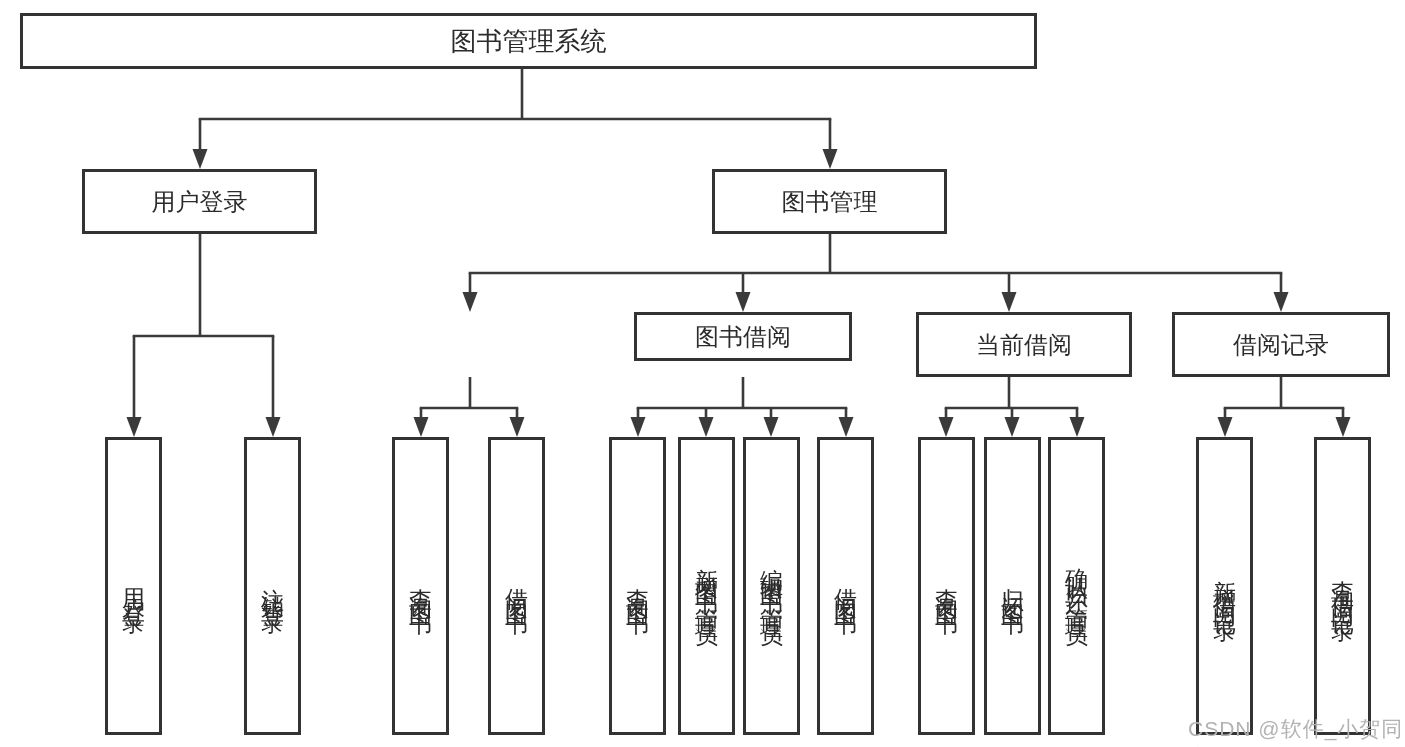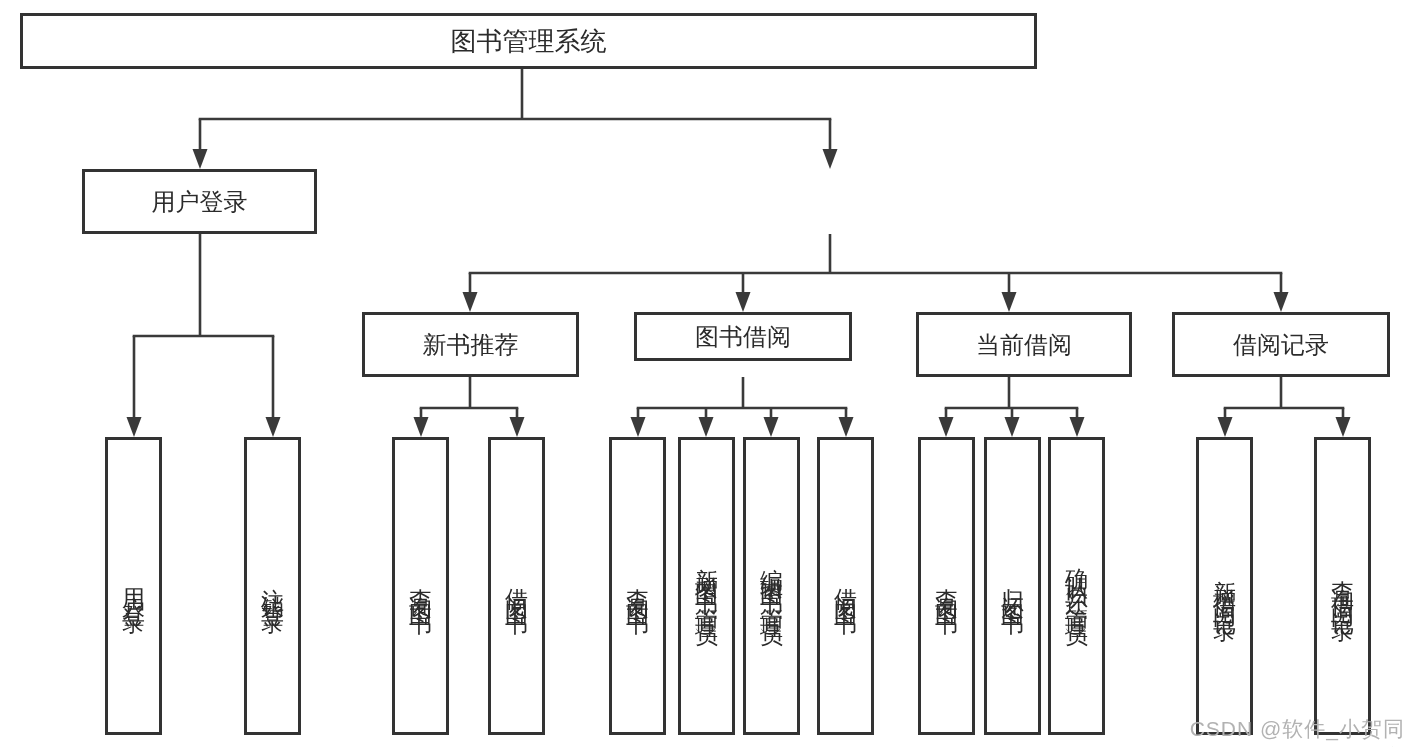--- a/index.html
+++ b/index.html
@@ -1,18 +1,18 @@
 <!DOCTYPE html>
 <html><head>
 <meta charset="utf-8">
 <style>
   html,body{margin:0;padding:0;background:#fff;}
   .canvas{
     position:relative;width:1405px;height:747px;background:#ffffff;
-    font-family:"Liberation Sans",sans-serif;color:#2b2b2b;overflow:hidden;text-align:right;
+    font-family:"Liberation Sans",sans-serif;color:#2b2b2b;overflow:hidden;
   }
   .connectors{position:absolute;left:0;top:0;width:1405px;height:747px;}
   .node{
     position:absolute;box-sizing:border-box;background:#ffffff;
     border:3px solid #333333;display:flex;align-items:center;justify-content:center;
     white-space:nowrap;
   }
   .h{font-size:24px;}
   .root{left:20px;top:13px;width:1017px;height:56px;font-size:26px;}
   .n-userlogin{left:82px;top:169px;width:235px;height:65px;}
@@ -93,22 +93,22 @@
       <polygon points="1069.5,417 1084.5,417 1077,437" fill="#3a3a3a"></polygon>
       <line x1="1225" y1="408" x2="1225" y2="421" stroke="#3a3a3a" stroke-width="2.6"></line>
       <polygon points="1217.5,417 1232.5,417 1225,437" fill="#3a3a3a"></polygon>
       <line x1="1343" y1="408" x2="1343" y2="421" stroke="#3a3a3a" stroke-width="2.6"></line>
       <polygon points="1335.5,417 1350.5,417 1343,437" fill="#3a3a3a"></polygon>
     </svg>
 
   <div class="node h root">图书管理系统</div>
 
   <div class="node h n-userlogin">用户登录</div>
+  <div class="node h n-bookmgmt">图书管理</div>
 
-  <div class="node h n-newrec">新书推荐</div>
   <div class="node h n-borrow">图书借阅</div>
   <div class="node h n-current">当前借阅</div>
   <div class="node h n-records">借阅记录</div>
 
   <div class="node v l1">用户登录</div>
   <div class="node v l2">注销登录</div>
   <div class="node v l3">查询图书</div>
   <div class="node v l4">借阅图书</div>
   <div class="node v l5">查询图书</div>
   <div class="node v l6">新增图书（管理员）</div>

